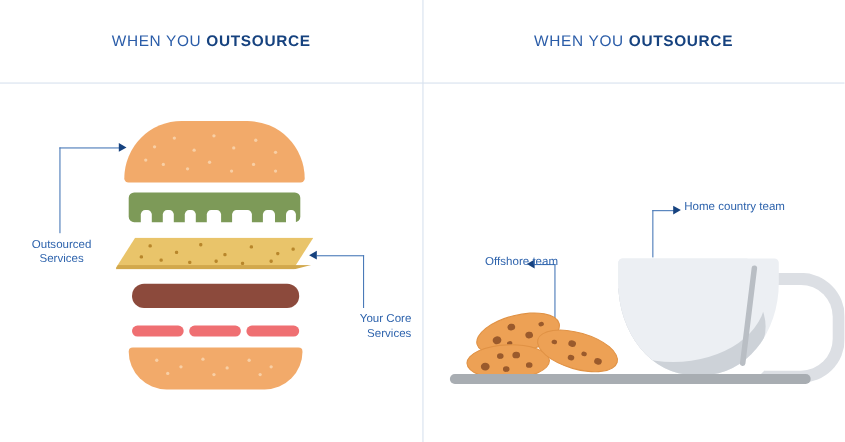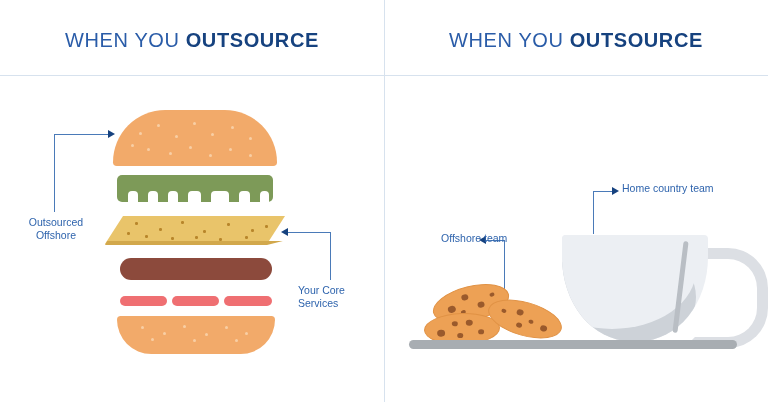--- a/index.html
+++ b/index.html
@@ -35,21 +35,21 @@
     height: 402px;
     background: #d7e2ee;
   }
 
   
   .heading {
     position: absolute;
     top: 29px;
     width: 384px;
     text-align: center;
-    font-size: 20px;
+    font-size: 14px;
     letter-spacing: 0.6px;
     color: #2a5ca8;
     font-weight: 400;
     white-space: nowrap;
   }
   .heading .strong {
     font-weight: 700;
     color: #16427f;
   }
   .heading-left  { left: 0; }
@@ -66,21 +66,21 @@
   .anno-outsourced {
     left: 14px;
     top: 216px;
     width: 84px;
     text-align: center;
   }
   .anno-core {
     left: 298px;
     top: 284px;
     width: 76px;
-    text-align: left;
+    text-align: right;
   }
   .anno-offshore {
     left: 403px;
     top: 232px;
     width: 76px;
     text-align: left;
     margin-left: 38px;
   }
   .anno-home {
     left: 622px;
@@ -335,21 +335,21 @@
 
   <div class="divider-h"></div>
   <div class="divider-v"></div>
 
   <div class="heading heading-left"><span>WHEN YOU </span><span class="strong">OUTSOURCE</span></div>
 
   <div class="conn conn-v c1-v"></div>
   <div class="conn conn-h c1-h"></div>
   <div class="arrow arrow-right c1-a"></div>
   <div class="anno anno-outsourced">Outsourced
-Offshore</div>
+Services</div>
 
   <div class="conn conn-v c2-v"></div>
   <div class="conn conn-h c2-h"></div>
   <div class="arrow arrow-left c2-a"></div>
   <div class="anno anno-core">Your Core
 Services</div>
 
   <div class="burger">
 
     <div class="bun-top">

